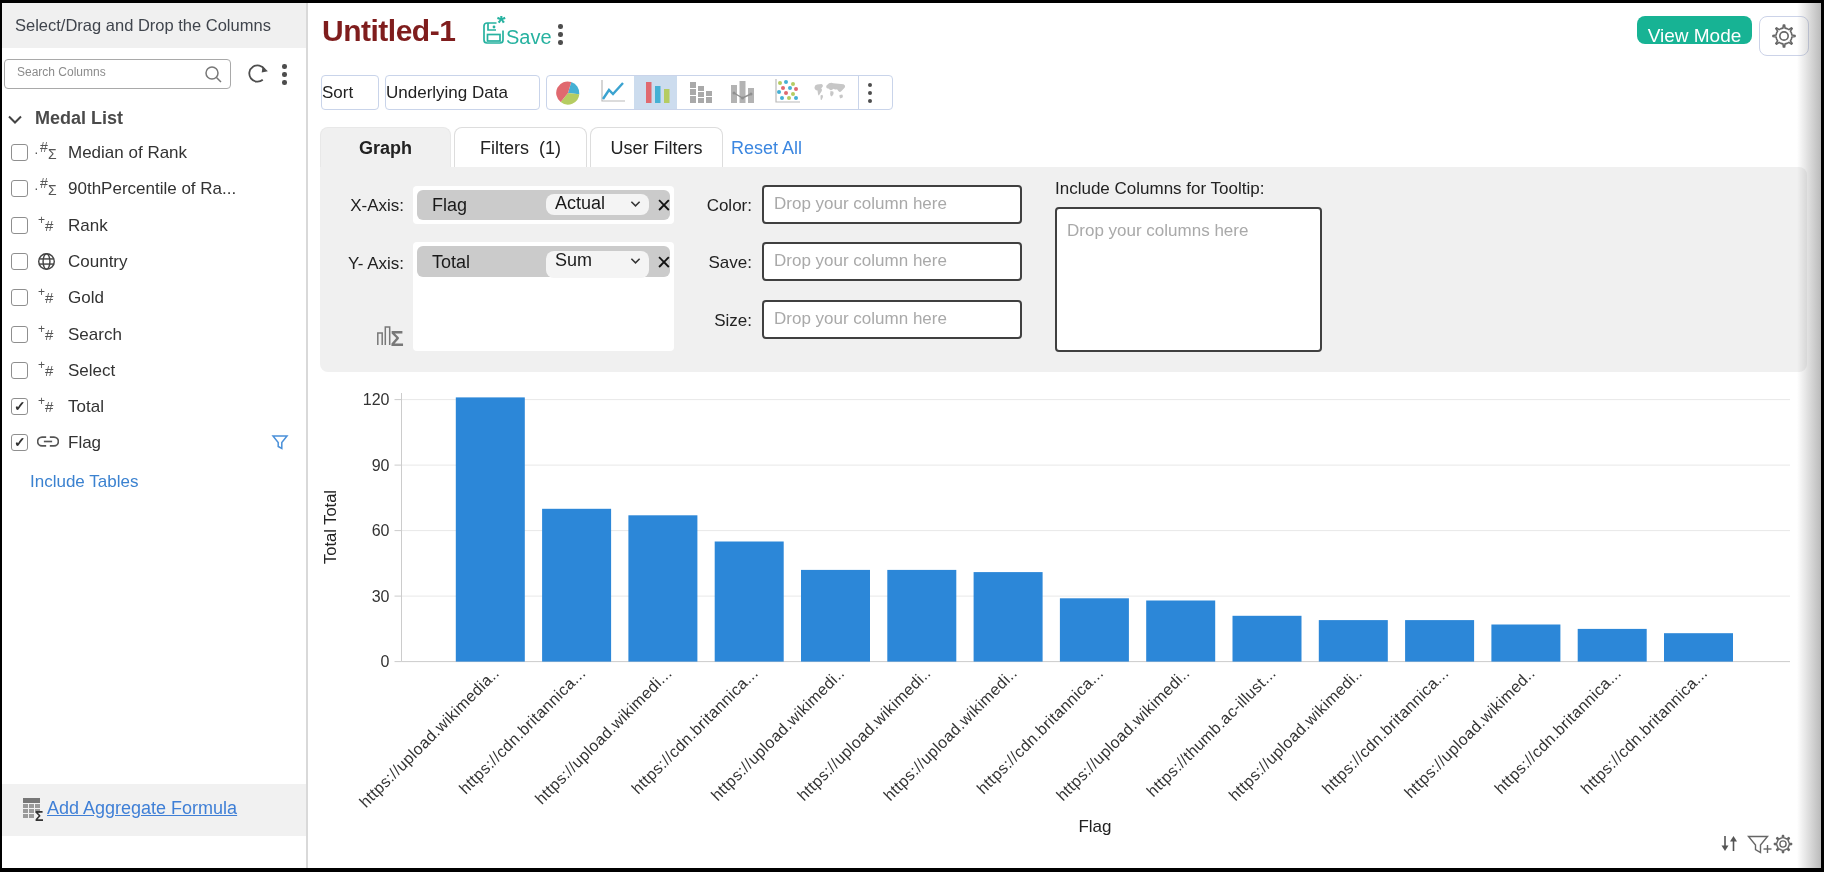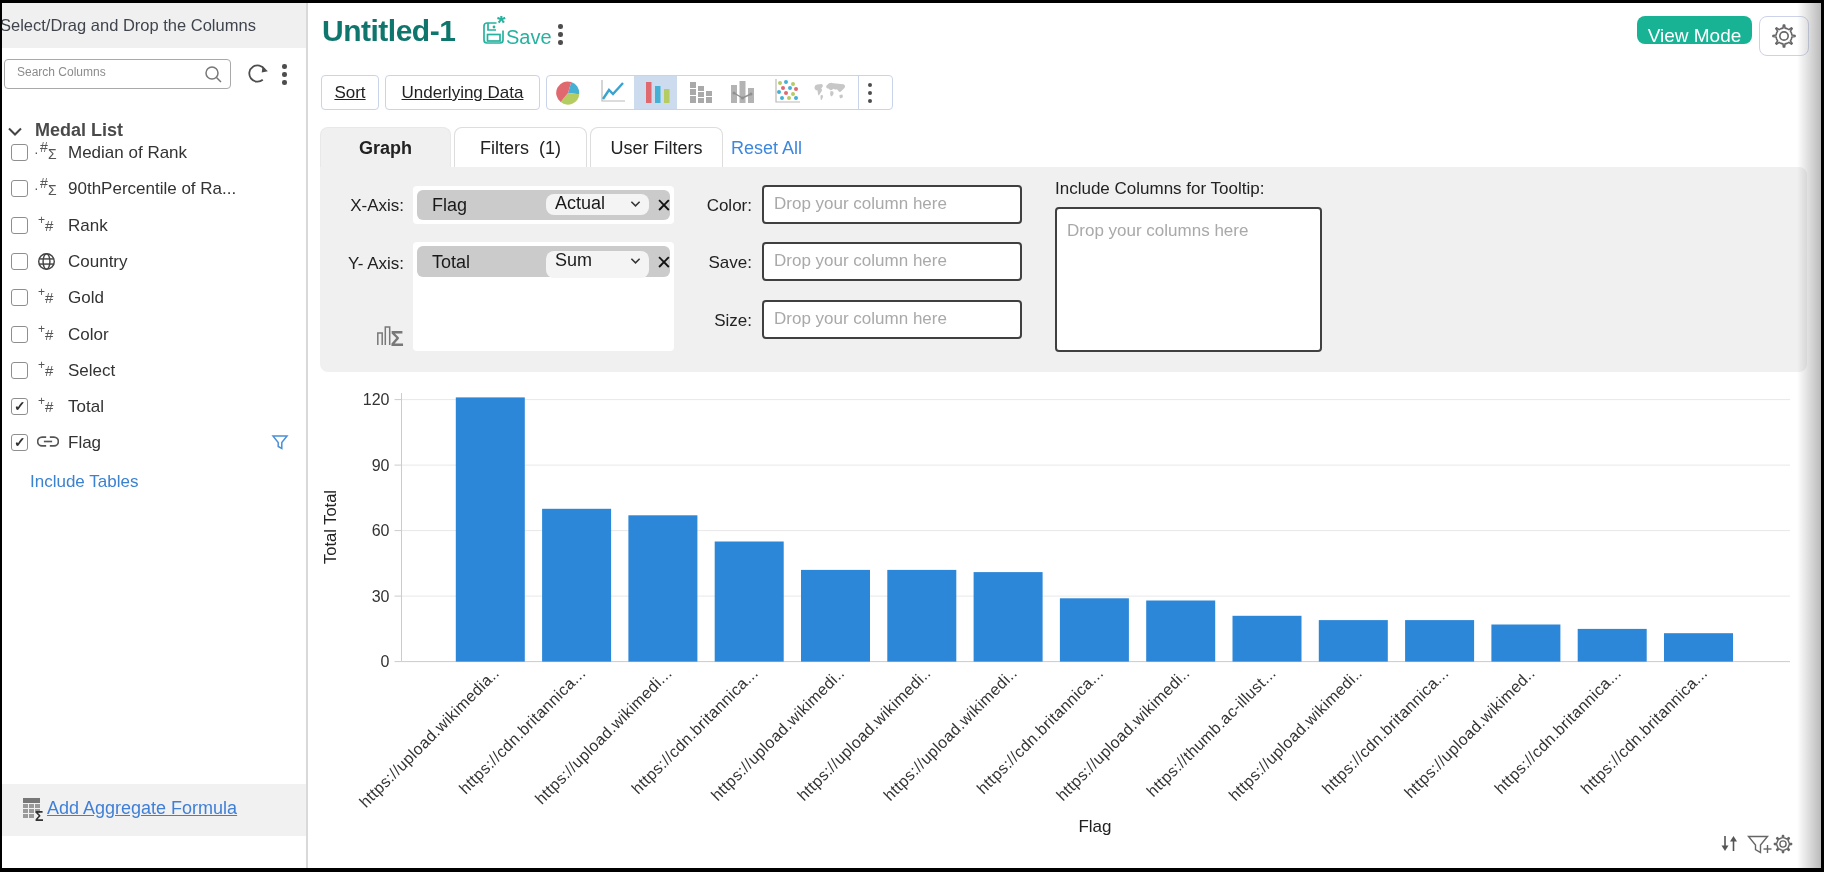--- a/index.html
+++ b/index.html
@@ -2,33 +2,33 @@
 <html><head>
 <meta charset="utf-8">
 <style>
 * { margin:0; padding:0; box-sizing:border-box; }
 html,body { width:1824px; height:872px; overflow:hidden; }
 body { font-family:"Liberation Sans", sans-serif; background:#fff; position:relative; }
 .abs { position:absolute; }
 #frame { position:absolute; left:0; top:0; width:1824px; height:872px; border:3px solid #000; border-left-width:2px; border-bottom-width:4px; z-index:90; pointer-events:none; }
 #rightshadow { position:absolute; left:1797px; top:3px; width:24px; height:866px; background:linear-gradient(to right, rgba(180,180,180,0), rgba(130,130,130,0.55)); z-index:80; }
 #sidebar { position:absolute; left:0; top:0; width:308px; height:872px; background:#fff; border-right:2px solid #d9d9d9; }
-#sb-head { position:absolute; left:0; top:3px; width:306px; height:45px; background:#f0f0f0; color:#40454d; font-size:16.5px; line-height:45px; }
+#sb-head { position:absolute; left:0; top:3px; width:306px; height:45px; background:#f0f0f0; color:#40454d; font-size:16.5px; line-height:45px; padding-left:15px; }
 #search { position:absolute; left:4px; top:59px; width:227px; height:30px; border:1px solid #a9a9a9; border-radius:4px; background:#fff; }
 #search .ph { position:absolute; left:12px; top:5px; font-size:12px; color:#8b8b8b; }
 .row { position:absolute; left:0; width:306px; height:36px; }
 .cb { position:absolute; left:11px; top:9px; width:17px; height:17px; border:1px solid #8f8f8f; border-radius:3px; background:#fff; }
 .cb.on::after { content:"\2713"; position:absolute; left:2px; top:-1px; font-size:14px; color:#333; font-weight:bold; }
 .itxt { position:absolute; left:68px; top:8px; font-size:17px; color:#333; white-space:nowrap; }
 .vdots i { display:block; width:4.5px; height:4.5px; border-radius:50%; background:#4d4d4d; margin-bottom:3.5px; }
-#title { position:absolute; left:322px; top:14px; font-size:30px; font-weight:bold; letter-spacing:-0.5px; color:#0f766e;text-align:right; }
+#title { position:absolute; left:322px; top:14px; font-size:30px; font-weight:bold; letter-spacing:-0.5px; color:#7f1d1d;text-align:right; }
 #saveLbl { position:absolute; left:506px; top:26px; font-size:20px; color:#27b2a0; }
 #viewmode { position:absolute; left:1637px; top:16px; width:115px; height:28px; background:#17b394; border-radius:8px; color:#fff; font-size:19px; text-align:center; line-height:40px; }
 #gearbtn { position:absolute; left:1759px; top:16px; width:50px; height:40px; border:1px solid #ccd3e8; border-radius:8px; background:#fff; }
-.btn { position:absolute; top:75px; height:35px; border:1px solid #c9d4ea; border-radius:4px; background:#fff; font-size:17px; color:#222; text-align:center; line-height:33px;text-decoration:underline; }
+.btn { position:absolute; top:75px; height:35px; border:1px solid #c9d4ea; border-radius:4px; background:#fff; font-size:17px; color:#222; line-height:33px; }
 #iconbar { position:absolute; left:546px; top:75px; width:347px; height:35px; border:1px solid #c9d4ea; border-radius:4px; background:#fff; }
 .icell { position:absolute; top:0; width:42px; height:33px; }
 .icell.sel { background:#ccdcee; }
 .tab { position:absolute; top:127px; height:41px; border:1px solid #ddd; border-bottom:none; border-radius:8px 8px 0 0; background:#fff; font-size:18px; color:#222; text-align:center; line-height:40px; }
 #tabGraph { left:320px; width:131px; background:#f0f0f0; font-weight:bold; border-color:#e8e8e8; }
 #tabFilters { left:454px; width:133px; }
 #tabUser { left:590px; width:133px; }
 #resetAll { position:absolute; left:731px; top:138px; font-size:18px; color:#3c87e0; }
 #panel { position:absolute; left:320px; top:167px; width:1487px; height:205px; background:#f0f0f0; border-radius:0 8px 8px 8px; }
 .plabel { position:absolute; font-size:17px; color:#222; text-align:right; }
@@ -54,21 +54,21 @@
   </div>
   <svg class="abs" style="left:246px;top:62px" width="23" height="23" viewBox="0 0 23 23" fill="none" stroke="#4d4d4d" stroke-width="1.8">
       <path d="M18.6 7.4 A8.2 8.2 0 1 0 16.77 17.78"></path>
       <path d="M16.6 4.2 L21.9 9.3 L15.7 10.5 Z" fill="#4d4d4d" stroke="none"></path>
     </svg>
   <div class="vdots abs" style="left:282px;top:64px">
       <i></i>
       <i></i>
       <i></i>
     </div>
-  <div class="abs" style="left:8px;top:120px;width:290px;font-size:18px;font-weight:bold;color:#4a4a4a">
+  <div class="abs" style="left:8px;top:108px;width:290px;font-size:18px;font-weight:bold;color:#4a4a4a">
     <svg width="14" height="9" viewBox="0 0 14 9" fill="none" stroke="#444" stroke-width="2">
         <path d="M1 1.5 L7 7.5 L13 1.5"></path>
       </svg>
     <span style="margin-left:8px">Medal List</span>
   </div>
 <div class="row" style="top:135px">
       <div class="cb"></div>
       <div class="abs" style="left:34px;top:7px;width:30px;height:22px;color:#555;">
 <span style="position:absolute;left:0;top:2px;font-size:14px;">·</span>
         <span style="position:absolute;left:6px;top:-3px;font-size:14px;">#</span>
@@ -110,21 +110,21 @@
         <span style="position:absolute;left:7px;top:2px;font-size:15px;">#</span>
       </div>
       <span class="itxt">Gold</span>
     </div>
 <div class="row" style="top:317px">
       <div class="cb"></div>
       <div class="abs" style="left:38px;top:7px;width:24px;height:20px;color:#555;font-size:14px;">
 <span style="position:absolute;left:0;top:-2px;font-size:12px;">+</span>
         <span style="position:absolute;left:7px;top:2px;font-size:15px;">#</span>
       </div>
-      <span class="itxt">Color</span>
+      <span class="itxt">Search</span>
     </div>
 <div class="row" style="top:353px">
       <div class="cb"></div>
       <div class="abs" style="left:38px;top:7px;width:24px;height:20px;color:#555;font-size:14px;">
 <span style="position:absolute;left:0;top:-2px;font-size:12px;">+</span>
         <span style="position:absolute;left:7px;top:2px;font-size:15px;">#</span>
       </div>
       <span class="itxt">Select</span>
     </div>
 <div class="row" style="top:389px">

